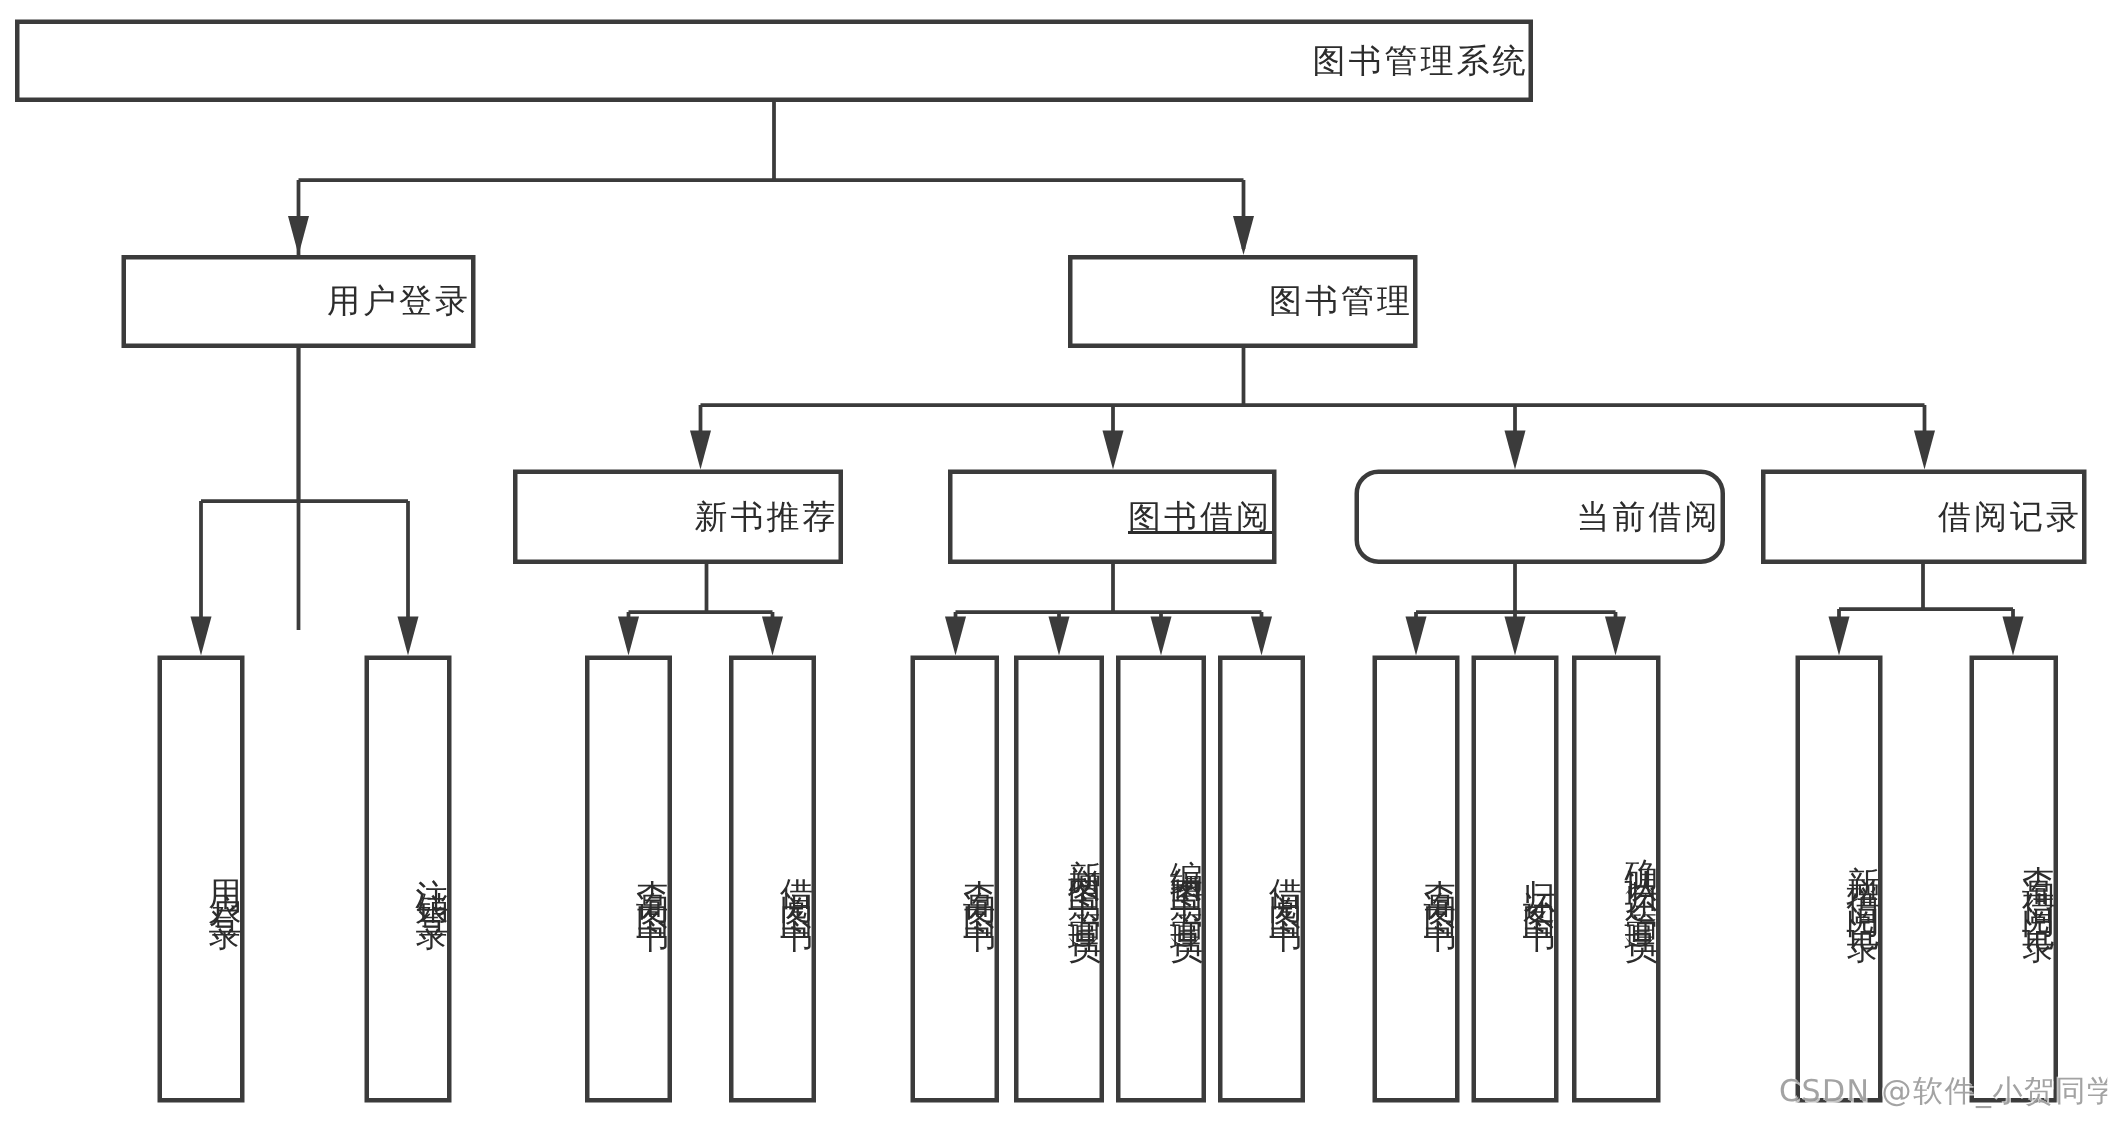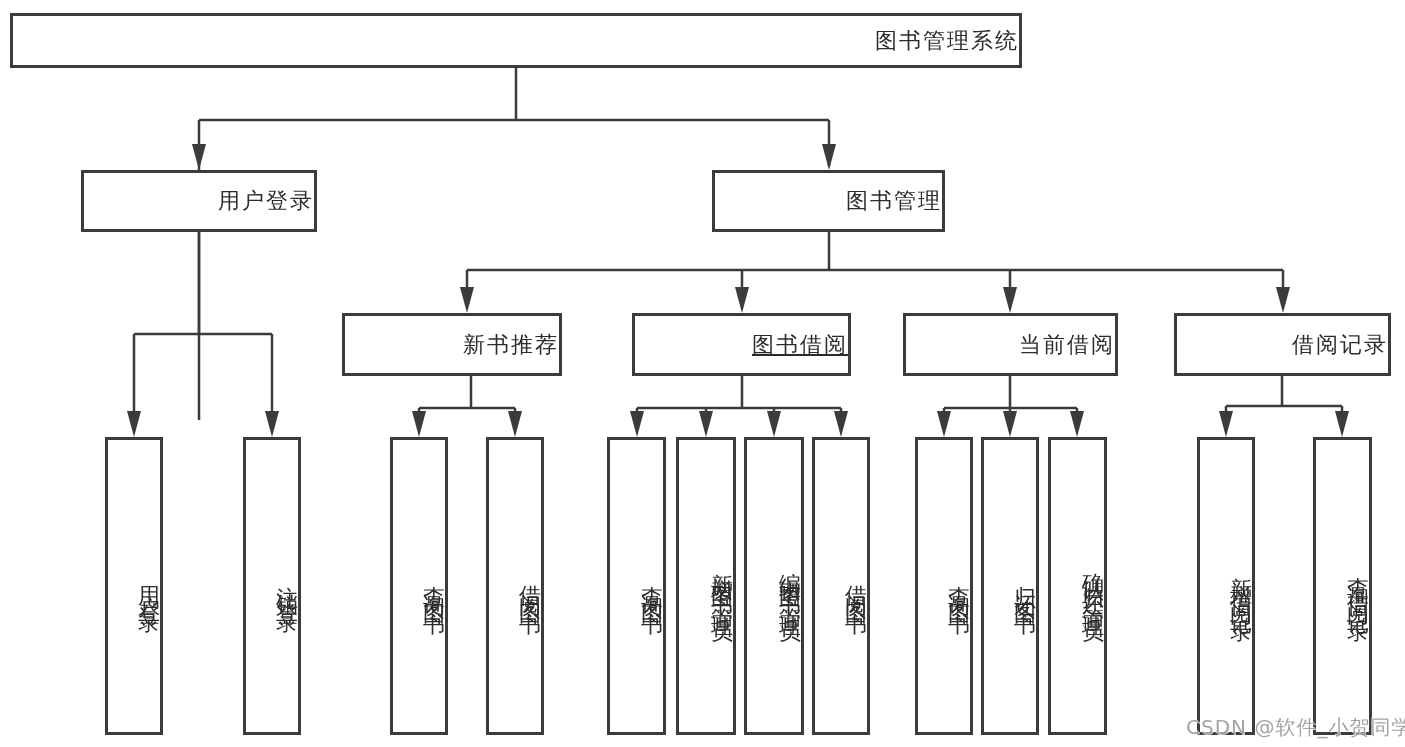--- a/index.html
+++ b/index.html
@@ -38,21 +38,21 @@
   .node.v.long span { letter-spacing: 7px; }
 
   
   #n-root   { left: 10px;   top: 13px;  width: 1012px; height: 55px; }
   
   #n-user   { left: 81px;   top: 170px; width: 236px;  height: 62px; }
   #n-mgmt   { left: 712px;  top: 170px; width: 233px;  height: 62px; }
   
   #n-newbook    { left: 342px;  top: 313px; width: 220px; height: 63px; }
   #n-bookborrow { left: 632px;  top: 313px; width: 219px; height: 63px; text-decoration: underline; }
-  #n-current    { left: 903px;  top: 313px; width: 215px; height: 63px; }
+  #n-current    { left: 903px;  top: 313px; width: 247px; height: 63px; border-radius: 16px; }
   #n-records    { left: 1174px; top: 313px; width: 217px; height: 63px; }
   
   .leaf { top: 437px; height: 298px; }
   #lf-a { left: 105px;  width: 58px; }
   #lf-b { left: 243px;  width: 58px; }
   #lf-c { left: 390px;  width: 58px; }
   #lf-d { left: 486px;  width: 58px; }
   #lf-e { left: 607px;  width: 59px; }
   #lf-f { left: 676px;  width: 60px; }
   #lf-g { left: 744px;  width: 60px; }

